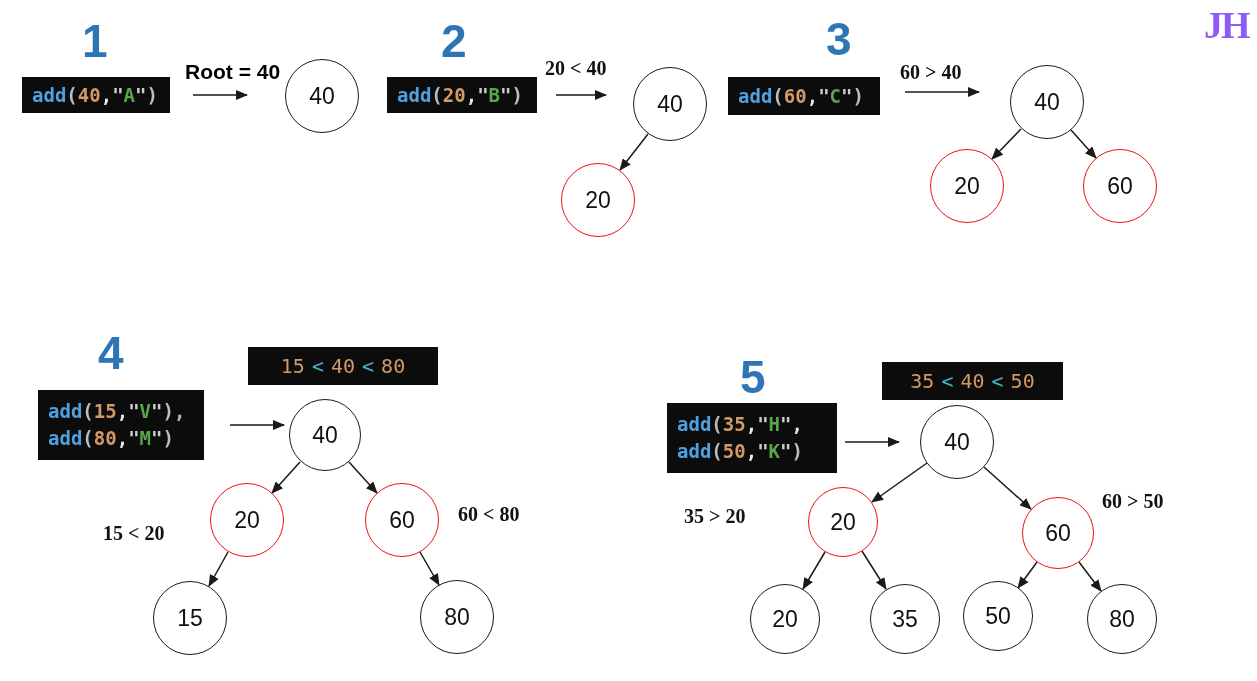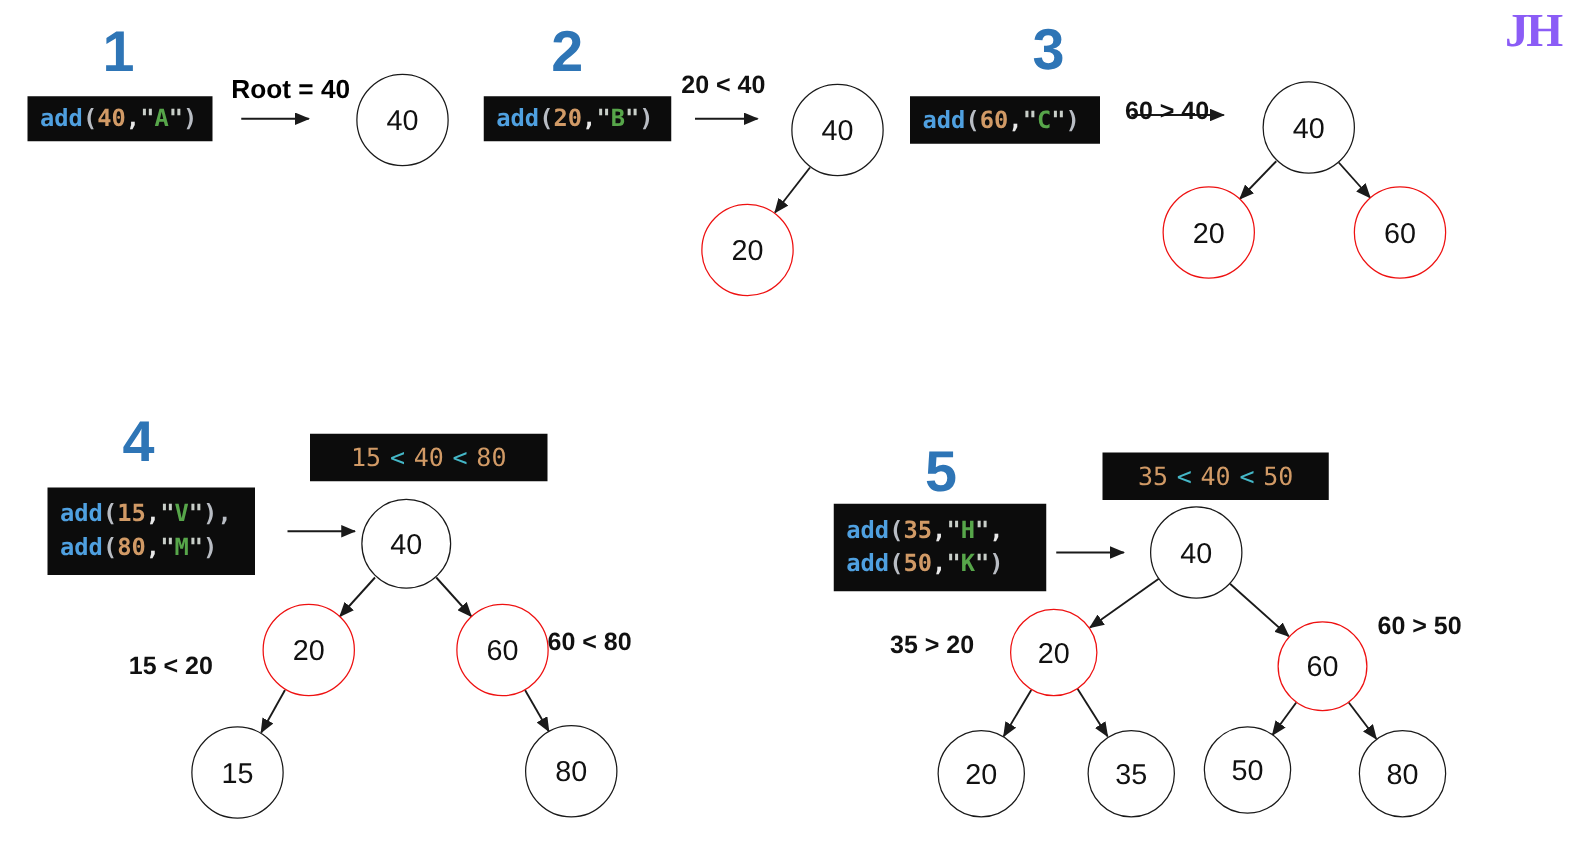--- a/index.html
+++ b/index.html
@@ -15,21 +15,21 @@
   .kw{color:#4FA0E0;}
   .num{color:#D19A66;}
   .cm{color:#E8E8E8;}
   .pn{color:#B9BDC4;}
   .qt{color:#C9CFC9;}
   .st{color:#57A64A;}
   .condbox{background:#0C0C0C;display:flex;align-items:center;justify-content:center;box-sizing:border-box;
            font-family:"DejaVu Sans Mono",monospace;font-weight:400;font-size:20px;white-space:pre;}
   .condbox .op{color:#45B8C8;margin:0 7px;}
   .condbox .num{color:#D19A66;}
-  .cmp{font-family:Liberation Sans, sans-serif;font-weight:700;font-size:20px;color:#111;white-space:pre;}
+  .cmp{font-family:Liberation Serif, serif;font-weight:700;font-size:20px;color:#111;white-space:pre;}
   .annot-sans{font-family:"Liberation Sans",sans-serif;font-weight:700;font-size:21px;color:#000;}
   .node{border:1.5px solid #1A1A1A;border-radius:50%;background:#fff;display:flex;align-items:center;
         justify-content:center;box-sizing:border-box;font-size:23px;color:#111;
         font-family:"Liberation Sans",sans-serif;}
   .node.red{border-color:#EE1111;}
   .logo{font-family:"Liberation Serif",serif;font-weight:700;font-size:38px;color:#8b5cf6;
         letter-spacing:-2px;line-height:1;}
 </style>
 </head>
 <body>
@@ -89,41 +89,41 @@
     <span>40</span>
   </div>
   <div class="abs node red" style="left:561px;top:163px;width:74px;height:74px;">
     <span>20</span>
   </div>
 
   <div class="abs stepnum" style="left:826px;top:16px;">3</div>
   <div class="abs codebox" style="left:728px;top:77px;width:152px;height:38px;">
     <div class="code-line"><span class="kw">add</span><span class="pn">(</span><span class="num">60</span><span class="cm">,</span><span class="qt">"</span><span class="st">C</span><span class="qt">"</span><span class="pn">)</span></div>
   </div>
-  <div class="abs cmp" style="left:900px;top:78px;">60 &gt; 40</div>
+  <div class="abs cmp" style="left:900px;top:61px;">60 &gt; 40</div>
   <div class="abs node" style="left:1010px;top:65px;width:74px;height:74px;">
     <span>40</span>
   </div>
   <div class="abs node red" style="left:930px;top:149px;width:74px;height:74px;">
     <span>20</span>
   </div>
   <div class="abs node red" style="left:1083px;top:149px;width:74px;height:74px;">
     <span>60</span>
   </div>
 
   <div class="abs stepnum" style="left:98px;top:330px;">4</div>
   <div class="abs codebox" style="left:38px;top:390px;width:166px;height:70px;">
     <div class="code-line"><span class="kw">add</span><span class="pn">(</span><span class="num">15</span><span class="cm">,</span><span class="qt">"</span><span class="st">V</span><span class="qt">"</span><span class="pn">),</span></div>
     <div class="code-line"><span class="kw">add</span><span class="pn">(</span><span class="num">80</span><span class="cm">,</span><span class="qt">"</span><span class="st">M</span><span class="qt">"</span><span class="pn">)</span></div>
   </div>
   <div class="abs condbox" style="left:248px;top:347px;width:190px;height:38px;">
     <span class="num">15</span><span class="op">&lt;</span><span class="num">40</span><span class="op">&lt;</span><span class="num">80</span>
   </div>
   <div class="abs cmp" style="left:103px;top:522px;">15 &lt; 20</div>
-  <div class="abs cmp" style="left:438px;top:503px;">60 &lt; 80</div>
+  <div class="abs cmp" style="left:458px;top:503px;">60 &lt; 80</div>
   <div class="abs node" style="left:289px;top:399px;width:72px;height:72px;">
     <span>40</span>
   </div>
   <div class="abs node red" style="left:210px;top:483px;width:74px;height:74px;">
     <span>20</span>
   </div>
   <div class="abs node red" style="left:365px;top:483px;width:74px;height:74px;">
     <span>60</span>
   </div>
   <div class="abs node" style="left:153px;top:581px;width:74px;height:74px;">
@@ -134,21 +134,21 @@
   </div>
 
   <div class="abs stepnum" style="left:740px;top:354px;">5</div>
   <div class="abs codebox" style="left:667px;top:403px;width:170px;height:70px;">
     <div class="code-line"><span class="kw">add</span><span class="pn">(</span><span class="num">35</span><span class="cm">,</span><span class="qt">"</span><span class="st">H</span><span class="qt">"</span><span class="cm">,</span></div>
     <div class="code-line"><span class="kw">add</span><span class="pn">(</span><span class="num">50</span><span class="cm">,</span><span class="qt">"</span><span class="st">K</span><span class="qt">"</span><span class="pn">)</span></div>
   </div>
   <div class="abs condbox" style="left:882px;top:362px;width:181px;height:38px;">
     <span class="num">35</span><span class="op">&lt;</span><span class="num">40</span><span class="op">&lt;</span><span class="num">50</span>
   </div>
-  <div class="abs cmp" style="left:712px;top:505px;text-align:center;">35 &gt; 20</div>
+  <div class="abs cmp" style="left:684px;top:505px;text-align:center;">35 &gt; 20</div>
   <div class="abs cmp" style="left:1102px;top:490px;">60 &gt; 50</div>
   <div class="abs node" style="left:920px;top:405px;width:74px;height:74px;">
     <span>40</span>
   </div>
   <div class="abs node red" style="left:808px;top:487px;width:70px;height:70px;">
     <span>20</span>
   </div>
   <div class="abs node red" style="left:1022px;top:497px;width:72px;height:72px;">
     <span>60</span>
   </div>

